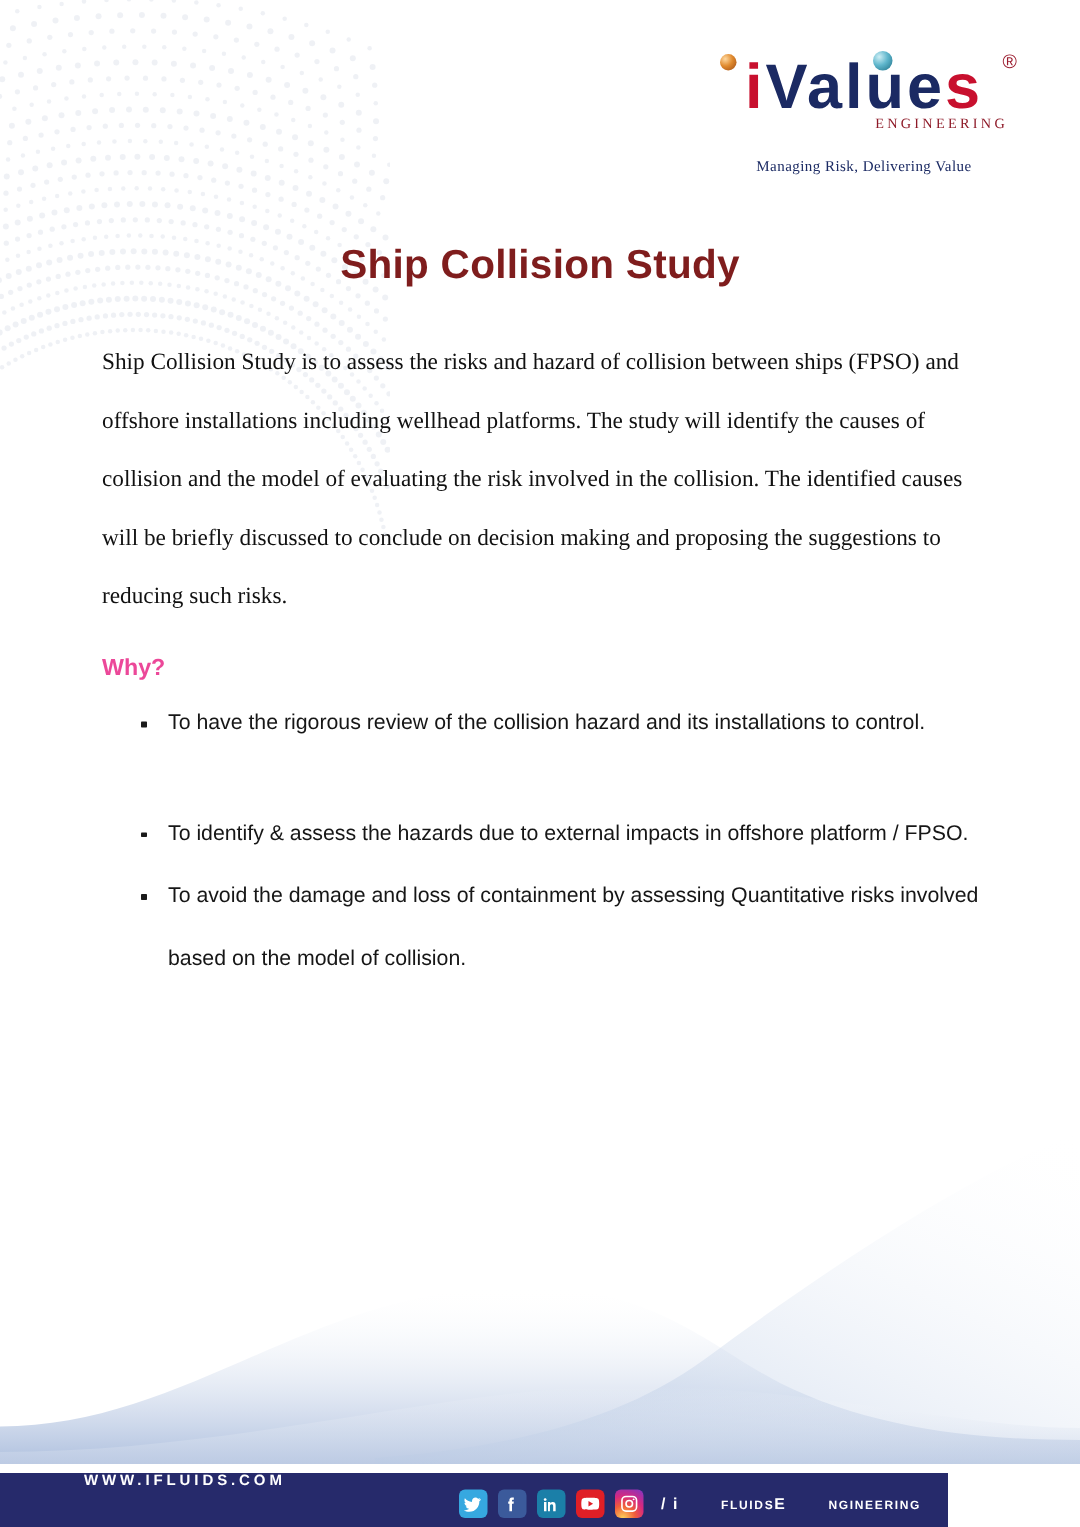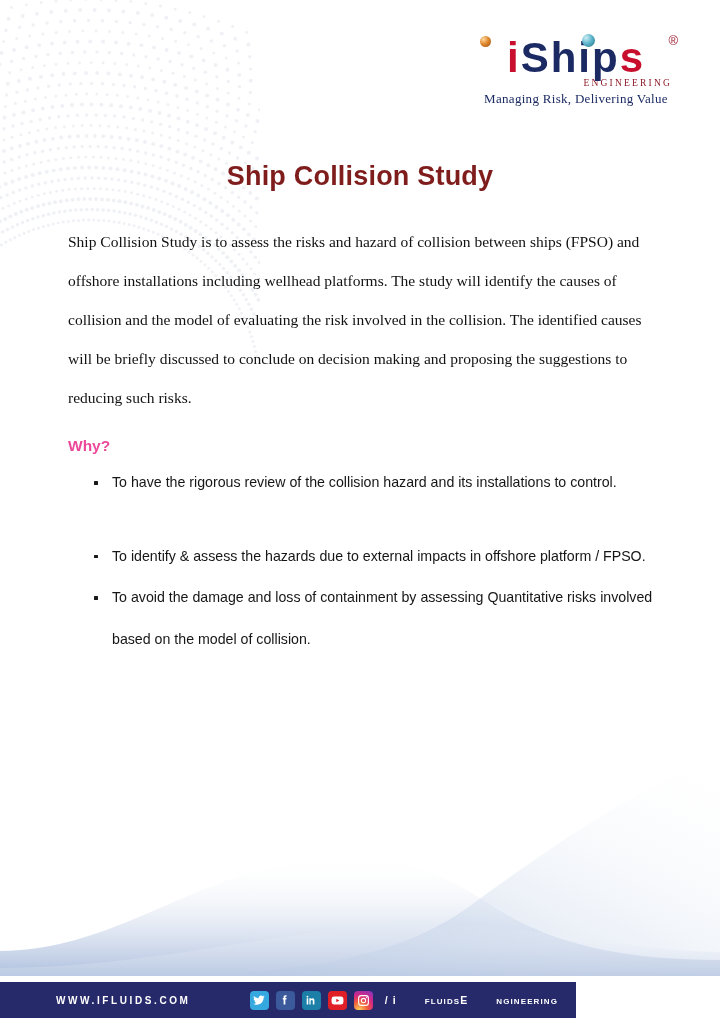--- a/index.html
+++ b/index.html
@@ -89,24 +89,24 @@
     font-family: Liberation Serif, serif;
     font-size: 9.5px;
     letter-spacing: 2.2px;
     color: #8e1a28;
     text-align: right;
     padding-right: 4px;
     margin-top: -6px;
   }
   .logo-tagline {
     font-family: "Liberation Serif", serif;
-    font-size: 13px;
+    font-size: 10px;
     color: #1b2a63;
     letter-spacing: 0.3px;
-    margin-top: 3px;
+    margin-top: 18px;
   }
 
   
   .doc-title {
     position: absolute;
     left: 0;
     top: 143px;
     width: 720px;
     text-align: center;
     font-family: "Liberation Sans", sans-serif;
@@ -165,25 +165,26 @@
     background: #1a1a1a;
     border-radius: 0.5px;
   }
   .bullet.gap { margin-top: 32px; }
 
   
   .footer {
     position: absolute;
     left: 0;
     bottom: 0;
-    width: 576px;
+    width: 632px;
     height: 36px;
     background: #262a6b;
     display: flex;
-    align-items: center;
+    align-items: flex-start;
+    flex-direction: column;
   }
   .footer-url {
     font-family: "Liberation Sans", sans-serif;
     font-size: 10px;
     font-weight: bold;
     color: #ffffff;
     letter-spacing: 2.6px;
     margin-left: 56px;
   }
   .footer-social {
@@ -1184,21 +1185,21 @@
         <stop offset="100%" stop-color="#ffffff" stop-opacity="0"></stop>
       </linearGradient>
     </defs>
     <path d="M0,230 L0,205 C120,205 200,120 330,112 C430,106 470,150 520,176 C580,206 650,214 720,214 L720,230 Z" fill="url(#wg1)"></path>
     <path d="M720,230 L720,8 C640,40 540,108 470,160 C410,204 330,220 250,226 L250,230 Z" fill="url(#wg2)"></path>
     <path d="M0,230 L0,222 C160,222 300,178 420,178 C540,178 640,206 720,206 L720,230 Z" fill="url(#wg3)"></path>
   </svg>
 
   <div class="logo-block">
     <div class="logo-mark">
-      <div class="logo-word"><span class="logo-i">i</span><span class="logo-fluid">Ship</span><span class="logo-s">s</span></div>
+      <div class="logo-word"><span class="logo-i">i</span><span class="logo-fluid">Value</span><span class="logo-s">s</span></div>
       <span class="logo-dot-i"></span>
       <span class="logo-dot-u"></span>
       <span class="logo-reg">®</span>
     </div>
     <div class="logo-eng">ENGINEERING</div>
     <div class="logo-tagline">Managing Risk, Delivering Value</div>
   </div>
 
   <h1 class="doc-title">Ship Collision Study</h1>
 

